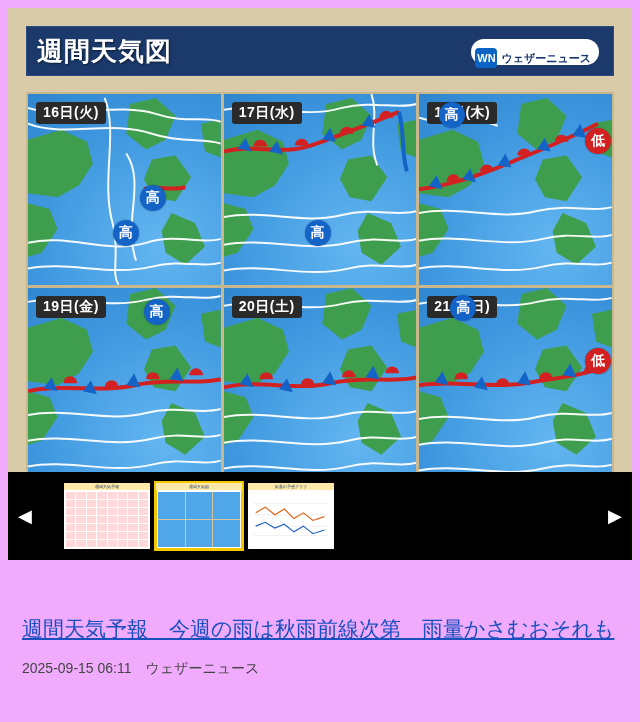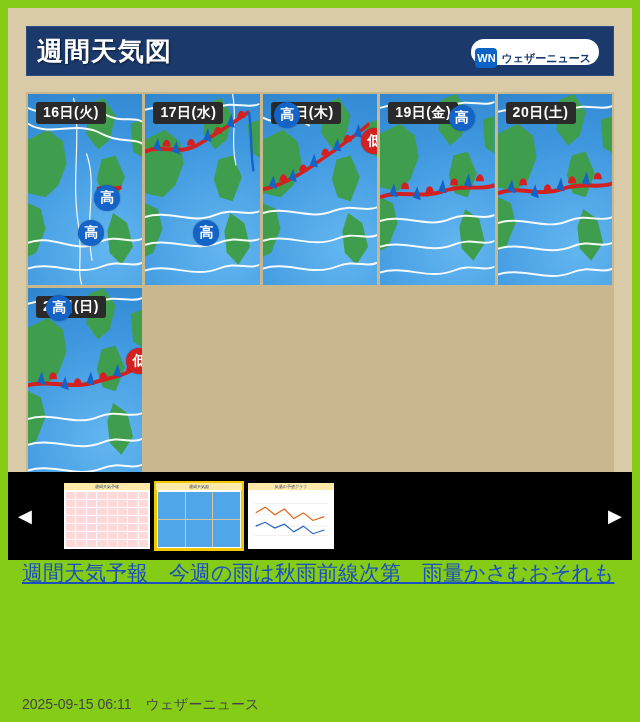--- a/index.html
+++ b/index.html
@@ -6,21 +6,21 @@
     margin: 0;
     padding: 0;
     background: #ffffff;
     font-family: "Liberation Sans", sans-serif;
   }
   #page {
     position: relative;
     width: 640px;
     height: 722px;
     overflow: hidden;
-    background: #84cc16;
+    background: #f0abfc;
   }
 
   
   .media-card {
     position: absolute;
     left: 8px;
     top: 8px;
     width: 624px;
     height: 552px;
     background: #d9cba8;
@@ -79,21 +79,21 @@
   }
 
   
   .map-grid {
     position: absolute;
     left: 18px;
     top: 84px;
     width: 588px;
     height: 388px;
     display: grid;
-    grid-template-columns: repeat(5, 1fr);
+    grid-template-columns: repeat(3, 1fr);
     grid-template-rows: repeat(2, 1fr);
     gap: 3px;
     background: #c9b88e;
     border: 2px solid #c9b88e;
     box-sizing: border-box;
   }
   .map-cell {
     position: relative;
     overflow: hidden;
     background: #4fa6e8;
@@ -217,34 +217,34 @@
   .thumb-chart {
     position: absolute;
     left: 2px; top: 9px; right: 2px; bottom: 2px;
     background: #ffffff;
   }
 
   
   .caption {
     position: absolute;
     left: 22px;
-    top: 556px;
+    top: 612px;
     width: 596px;
   }
   .caption a {
     color: #1a4fbf;
     text-decoration: underline;
     font-size: 21px;
     line-height: 33px;
     font-weight: normal;
   }
   .meta {
     position: absolute;
     left: 22px;
-    top: 696px;
+    top: 660px;
     font-size: 14px;
     color: #444444;
   }
   .meta .src { margin-left: 10px; }
 </style>
 </head>
 <body>
 
 <div id="page">
 

